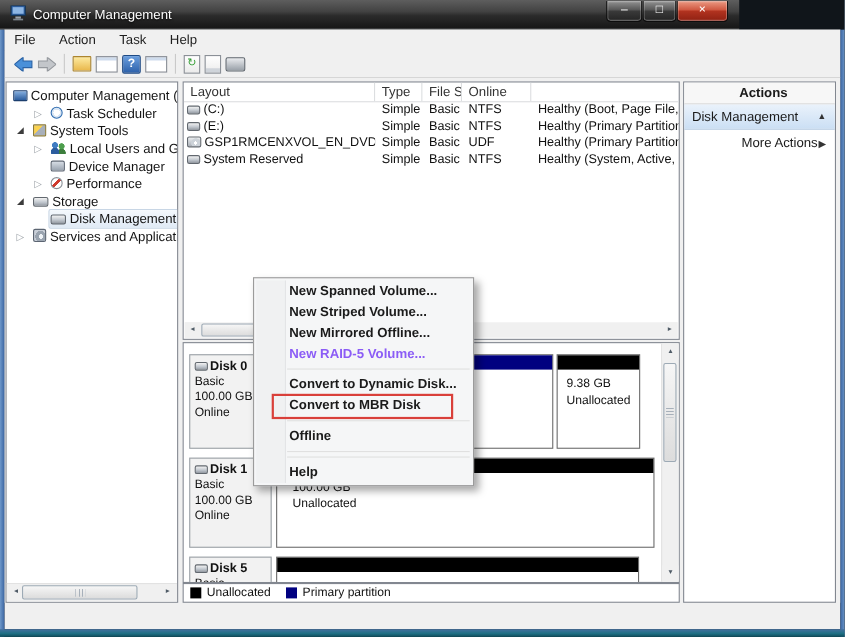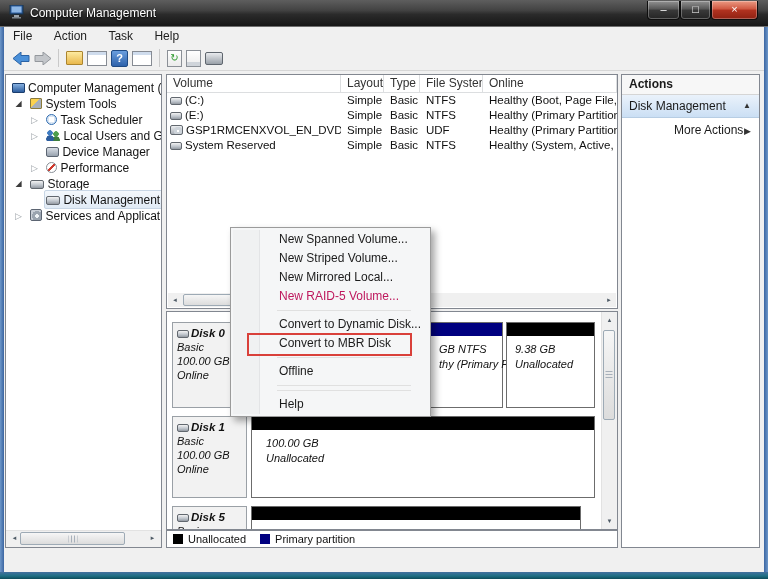--- a/index.html
+++ b/index.html
@@ -1,19 +1,19 @@
 <!DOCTYPE html>
 <html><head>
 <meta charset="utf-8">
 <style>
   html,body{margin:0;padding:0;background:#9fb6c9;}
   .window{position:relative;width:768px;height:579px;font-family:"Liberation Sans",sans-serif;
           overflow:hidden;background:#10151a;-webkit-font-smoothing:antialiased;}
   
-  .titlebar{position:absolute;left:0;top:0;width:768px;height:27px;box-sizing:border-box;
+  .titlebar{position:absolute;left:0;top:0;width:672px;height:27px;box-sizing:border-box;
             background:linear-gradient(180deg,#5e5e5e 0%,#424242 40%,#2b2b2b 55%,#161616 100%);
             border-bottom:1px solid #6e6e6e;}
   .title-text{position:absolute;left:30px;top:6px;color:#fff;font-size:12px;text-shadow:0 1px 2px #000;}
   .title-icon{position:absolute;left:9px;top:5px;}
   .win-btns{position:absolute;top:1px;right:10px;display:flex;}
   .wbtn{height:18px;border:1px solid #0d0d0d;border-top:none;color:#fff;font-size:11px;line-height:16px;
         text-align:center;border-radius:0 0 4px 4px;box-shadow:inset 0 0 0 1px rgba(255,255,255,.28);
         background:linear-gradient(#939393,#565656 45%,#3a3a3a 50%,#242424);}
   .wbtn.min{width:31px}.wbtn.max{width:29px}
   .wbtn.close{width:45px;background:linear-gradient(#ec9a83,#cf5740 45%,#b23320 50%,#8f2112);}
@@ -36,21 +36,21 @@
           color:#fff;font-size:11px;font-weight:bold;line-height:15px;text-align:center;}
   .t-doc{width:13px;height:15px;background:linear-gradient(#fff,#ebebeb);border:1px solid #8b9097;
          font-size:10px;line-height:14px;text-align:center;color:#2e9b2e;}
   .t-doc.props{box-shadow:inset 0 -4px 0 #cfd4da;}
   .t-disk{width:16px;height:11px;background:linear-gradient(#e9ebee,#99a0a8);border:1px solid #5f666e;border-radius:2px;}
   
   .main{position:absolute;left:0;top:44px;width:760px;height:477px;background:#f0f0f0;}
   .panel{position:absolute;background:#fff;border:1px solid #828790;box-sizing:border-box;overflow:hidden;}
   .tree-panel{left:1px;top:3px;width:157px;height:474px;}
   .vol-panel{left:162px;top:3px;width:452px;height:235px;}
-  .disk-panel{left:162px;top:240px;width:452px;height:219px;font-style:italic;}
+  .disk-panel{left:162px;top:240px;width:452px;height:219px;}
   .legend-bar{left:162px;top:459px;width:452px;height:18px;display:flex;align-items:center;font-size:11px;color:#111;}
   .actions-panel{left:617px;top:3px;width:139px;height:474px;}
   
   .tree{padding-top:4px;white-space:nowrap;}
   .trow{height:16px;line-height:16px;}
   .exp{display:inline-block;width:11px;font-size:8px;color:#3c3c3c;text-align:center;vertical-align:middle;}
   .exp.c{color:#9aa0a6;font-size:9px;}
   .node{display:inline-block;padding:0 2px;}
   .node.sel{background:linear-gradient(#f4f8fc,#e0eaf5);border:1px solid #c8d6e5;border-radius:2px;padding:0 3px 0 1px;margin:-1px 0;}
   .tlabel{font-size:12px;color:#141414;margin-left:3px;}
@@ -92,31 +92,31 @@
   .dlabel{position:absolute;width:75px;height:86px;background:#f2f2f2;border:1px solid #9aa0a6;box-sizing:border-box;
           padding:3px 4px;font-size:11px;color:#111;line-height:14px;}
   .dname{font-weight:bold;font-size:11.5px;}
   .part{position:absolute;border:1px solid #6c6c6c;background:#fff;box-sizing:border-box;}
   .band{position:absolute;left:0;top:0;right:0;height:13px;}
   .b-primary{background:#000080}.b-unalloc{background:#000}
   .ptext{position:absolute;top:19px;font-size:11px;color:#111;line-height:15px;white-space:nowrap;}
   .lg-sq{display:inline-block;width:10px;height:10px;margin:0 5px 0 6px;vertical-align:-1px;}
   
   .actions-header{height:19px;line-height:19px;font-weight:bold;font-size:12px;color:#1a1a1a;
-                  padding-left:7px;background:#f7f7f7;border-bottom:1px solid #d5d5d5;}
+                  padding-left:7px;background:#f7f7f7;border-bottom:1px solid #d5d5d5;text-align:center;}
   .action-group{position:relative;height:22px;line-height:22px;font-size:12px;color:#1a1a1a;padding-left:7px;
                 background:linear-gradient(#eaf2fb,#cbdff4);border-bottom:1px solid #b7cde3;}
   .action-more{position:relative;height:24px;line-height:24px;font-size:12px;color:#1a1a1a;padding-left:52px;}
   .a-glyph{position:absolute;right:8px;top:0;font-size:8px;color:#333;}
   
-  .ctx{position:absolute;left:230px;top:227px;width:201px;background:#f5f6f7;border:1px solid #9b9b9b;
-       box-shadow:4px 4px 7px rgba(0,0,0,.35);z-index:40;padding:2px 16px;box-sizing:border-box;}
+  .ctx{position:absolute;left:230px;top:252px;width:201px;background:#f5f6f7;border:1px solid #9b9b9b;
+       box-shadow:4px 4px 7px rgba(0,0,0,.35);z-index:40;padding:2px 0;box-sizing:border-box;font-weight:bold;}
   .ctx-gutter{position:absolute;left:2px;top:2px;bottom:2px;width:26px;background:#f0f1f2;border-right:1px solid #e3e4e6;}
   .ctx-item{position:relative;height:19px;line-height:19px;font-size:12px;color:#1b1b1b;padding-left:32px;white-space:nowrap;}
-  .ctx-item.dis{color:#be185d;}
+  .ctx-item.dis{color:#8b5cf6;}
   .ctx-sep{height:1px;background:#e0e0e0;margin:4px 3px 4px 30px;}
   .red-box{position:absolute;left:16px;top:105px;width:165px;height:23px;border:2px solid #d9403a;box-sizing:border-box;z-index:5;}
 </style>
 </head>
 <body>
 
 <div class="window">
 
   <div class="titlebar">
     <span class="title-icon">
@@ -184,27 +184,27 @@
         </span>
     </div>
 
     <div class="main">
 
       <div class="panel tree-panel">
         <div class="tree">
           <div class="trow lv0">
             <span class="node"><span class="ic i-computer"></span><span class="tlabel">Computer Management (L</span></span>
           </div>
+          <div class="trow lv2">
+            <span class="exp c">▷</span>
+            <span class="node"><span class="ic i-clock"></span><span class="tlabel">Task Scheduler</span></span>
+          </div>
           <div class="trow lv1">
             <span class="exp">◢</span>
             <span class="node"><span class="ic i-tools"></span><span class="tlabel">System Tools</span></span>
-          </div>
-          <div class="trow lv2">
-            <span class="exp c">▷</span>
-            <span class="node"><span class="ic i-clock"></span><span class="tlabel">Task Scheduler</span></span>
           </div>
           <div class="trow lv2">
             <span class="exp c">▷</span>
             <span class="node"><span class="ic i-users"></span><span class="tlabel">Local Users and Gro</span></span>
           </div>
           <div class="trow lv2">
             <span class="exp"></span>
             <span class="node"><span class="ic i-device"></span><span class="tlabel">Device Manager</span></span>
           </div>
           <div class="trow lv2">
@@ -228,21 +228,20 @@
           <span class="sb-btn" style="left:1px;top:0;">◄</span>
           <span class="sb-thumb" style="left:14px;top:1px;width:105px;height:13px;">
               <span class="hgrip"></span>
             </span>
           <span class="sb-btn" style="right:1px;top:0;">►</span>
         </div>
       </div>
 
       <div class="panel vol-panel">
         <div class="vgrid vheader">
-          <div>Volume</div>
           <div>Layout</div>
           <div>Type</div>
           <div>File System</div>
           <div>Online</div>
         </div>
         <div class="vgrid vrow">
           <div class="c1"><span class="ic i-drive" style="width:12px;height:8px;"></span><span>(C:)</span></div>
           <div>Simple</div>
           <div>Basic</div>
           <div>NTFS</div>
@@ -281,26 +280,22 @@
       <div class="panel disk-panel">
 
         <div class="dlabel" style="left:5px;top:10px;">
           <div class="dname"><span class="ic i-drive" style="width:12px;height:8px;margin-right:2px;"></span><span>Disk 0</span></div>
           <div>Basic</div>
           <div>100.00 GB</div>
           <div>Online</div>
         </div>
         <div class="part" style="left:84px;top:10px;width:252px;height:86px;">
           <div class="band b-primary"></div>
-          <div class="ptext" style="left:187px;">
-            <div>GB NTFS</div>
-            <div>thy (Primary P</div>
-          </div>
-        </div>
-        <div class="part" style="left:339px;top:10px;width:89px;height:86px;">
+        </div>
+        <div class="part" style="left:339px;top:10px;width:76px;height:86px;">
           <div class="band b-unalloc"></div>
           <div class="ptext" style="left:8px;">
             <div>9.38 GB</div>
             <div>Unallocated</div>
           </div>
         </div>
 
         <div class="dlabel" style="left:5px;top:104px;height:82px;">
           <div class="dname"><span class="ic i-drive" style="width:12px;height:8px;margin-right:2px;"></span><span>Disk 1</span></div>
           <div>Basic</div>
@@ -351,21 +346,21 @@
         </div>
       </div>
 
     </div>
   </div>
 
   <div class="ctx">
     <div class="ctx-gutter"></div>
     <div class="ctx-item">New Spanned Volume...</div>
     <div class="ctx-item">New Striped Volume...</div>
-    <div class="ctx-item">New Mirrored Local...</div>
+    <div class="ctx-item">New Mirrored Offline...</div>
     <div class="ctx-item dis">New RAID-5 Volume...</div>
     <div class="ctx-sep"></div>
     <div class="ctx-item">Convert to Dynamic Disk...</div>
     <div class="ctx-item">Convert to MBR Disk</div>
     <div class="ctx-sep"></div>
     <div class="ctx-item">Offline</div>
     <div class="ctx-sep"></div>
     <div class="ctx-sep"></div>
     <div class="ctx-item">Help</div>
     <div class="red-box"></div>

